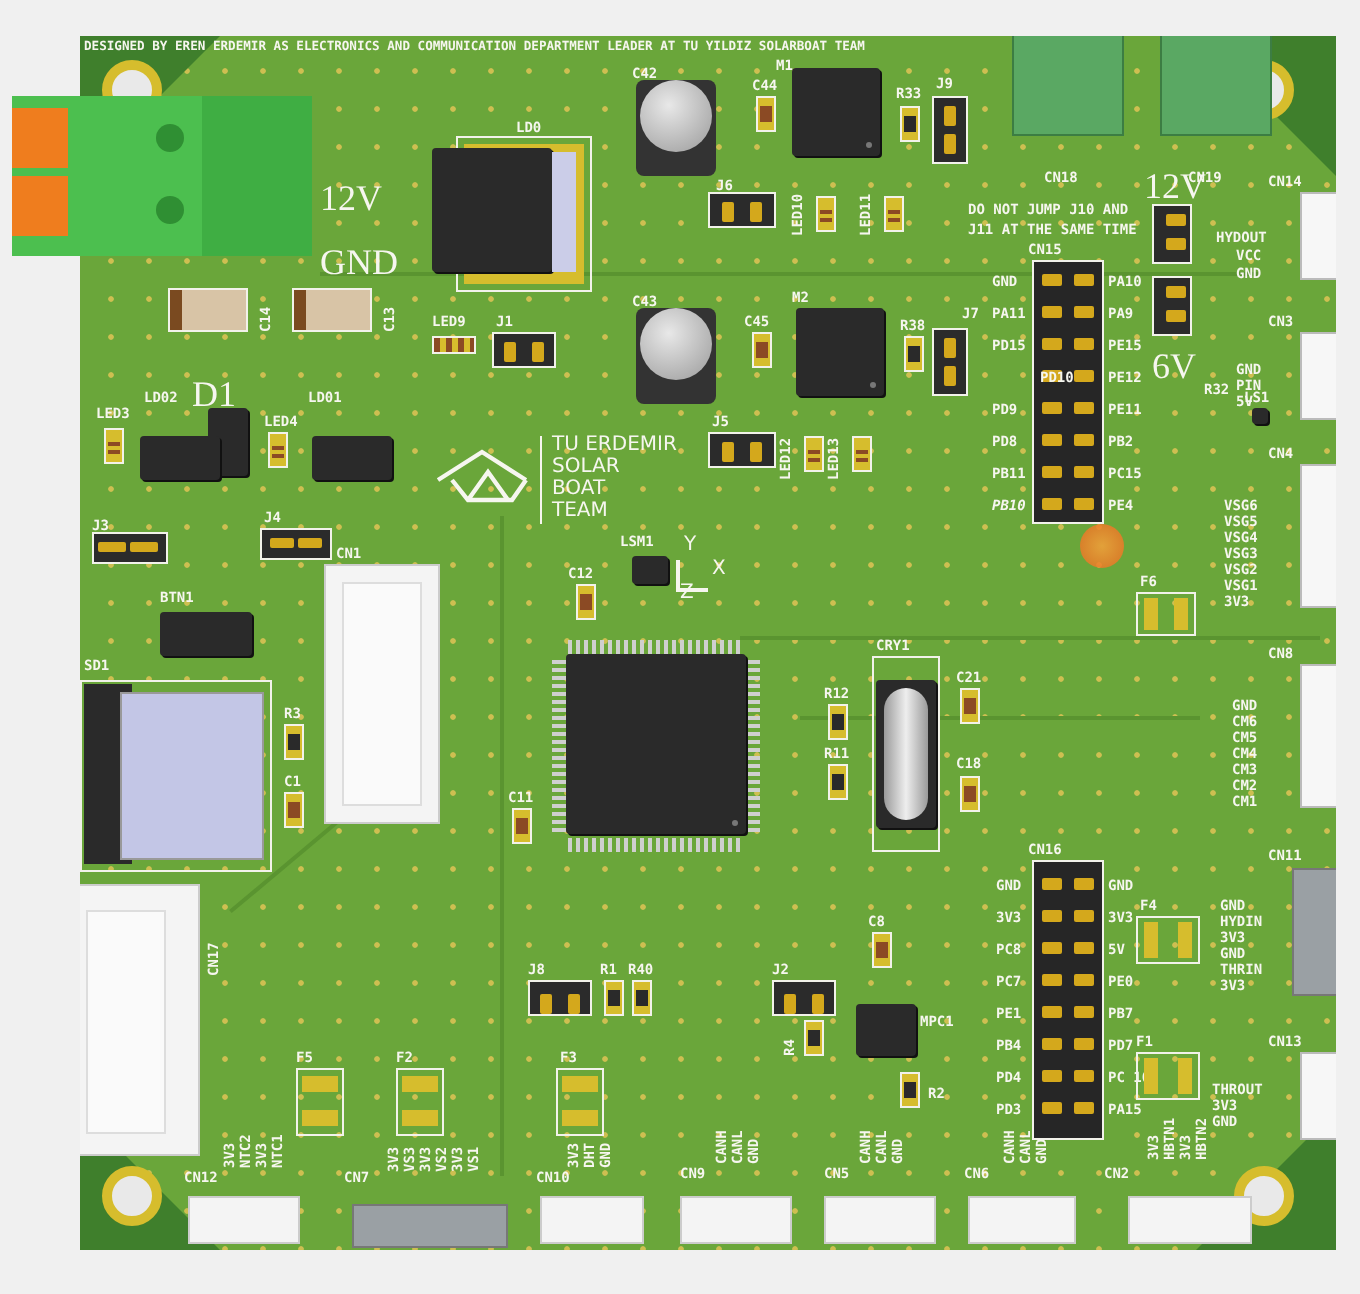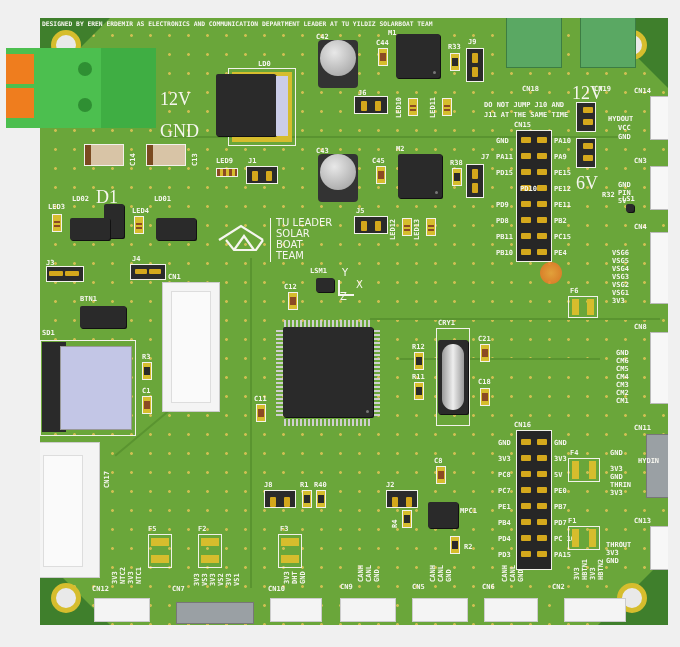--- a/index.html
+++ b/index.html
@@ -156,21 +156,21 @@
   <div class="res-smd led-smd" style="left:12px;top:196px;"></div>
   <div class="silk" style="left:92px;top:190px;">LED4</div>
   <div class="res-smd led-smd" style="left:94px;top:198px;"></div>
 
   <div class="abs" style="left:176px;top:206px;width:50px;height:30px;">
     <svg width="50" height="30" viewBox="0 0 50 30">
         <path d="M3 16 L25 2 L47 16 M10 16 L18 26 L40 26 L47 16 M18 26 L28 12 L38 26" stroke="#f6f6ef" stroke-width="2.2" fill="none"></path>
       </svg>
   </div>
   <div class="abs" style="left:230px;top:200px;width:1px;height:44px;background:#f6f6ef;"></div>
-  <div class="silk med" style="left:236px;top:200px;">TU LEADER</div>
+  <div class="silk med" style="left:236px;top:200px;">TU ERDEMIR</div>
   <div class="silk med" style="left:236px;top:211px;">SOLAR</div>
   <div class="silk med" style="left:236px;top:222px;">BOAT</div>
   <div class="silk med" style="left:236px;top:233px;">TEAM</div>
 
   <div class="silk" style="left:6px;top:242px;">J3</div>
   <div class="jumper" style="left:6px;top:248px;width:38px;height:16px;">
       <span class="pin" style="left:2px;top:4px;width:14px;height:5px;"></span>
       <span class="pin" style="left:18px;top:4px;width:14px;height:5px;"></span>
     </div>
   <div class="silk" style="left:92px;top:238px;">J4</div>
@@ -259,21 +259,21 @@
     <span class="pin" style="left:4px;top:118px;"></span>
       <span class="pin" style="left:20px;top:118px;"></span>
   </div>
   <div class="silk" style="left:456px;top:120px;">GND</div>
   <div class="silk" style="left:456px;top:136px;">PA11</div>
   <div class="silk" style="left:456px;top:152px;">PD15</div>
   <div class="silk" style="left:456px;top:168px;padding-left:24px;">PD10</div>
   <div class="silk" style="left:456px;top:184px;">PD9</div>
   <div class="silk" style="left:456px;top:200px;">PD8</div>
   <div class="silk" style="left:456px;top:216px;">PB11</div>
-  <div class="silk" style="left:456px;top:232px;">PB10</div>
+  <div class="silk" style="left:456px;top:232px;font-style:italic;">PB10</div>
   <div class="silk" style="left:514px;top:120px;">PA10</div>
   <div class="silk" style="left:514px;top:136px;">PA9</div>
   <div class="silk" style="left:514px;top:152px;">PE15</div>
   <div class="silk" style="left:514px;top:168px;">PE12</div>
   <div class="silk" style="left:514px;top:184px;">PE11</div>
   <div class="silk" style="left:514px;top:200px;">PB2</div>
   <div class="silk" style="left:514px;top:216px;">PC15</div>
   <div class="silk" style="left:514px;top:232px;">PE4</div>
   <div class="abs" style="left:500px;top:244px;width:22px;height:22px;border-radius:50%;background:radial-gradient(circle,#f7a03a,#e86a20);opacity:.85;"></div>
 
@@ -330,21 +330,21 @@
   <div class="silk" style="left:576px;top:340px;">CM6</div>
   <div class="silk" style="left:576px;top:348px;">CM5</div>
   <div class="silk" style="left:576px;top:356px;">CM4</div>
   <div class="silk" style="left:576px;top:364px;">CM3</div>
   <div class="silk" style="left:576px;top:372px;">CM2</div>
   <div class="silk" style="left:576px;top:380px;">CM1</div>
 
   <div class="silk" style="left:594px;top:407px;">CN11</div>
   <div class="gray-conn" style="left:606px;top:416px;width:24px;height:64px;"></div>
   <div class="silk" style="left:570px;top:432px;">GND</div>
-  <div class="silk" style="left:570px;top:440px;margin-left:28px;">HYDIN</div>
+  <div class="silk" style="left:570px;top:440px;">HYDIN</div>
   <div class="silk" style="left:570px;top:448px;">3V3</div>
   <div class="silk" style="left:570px;top:456px;">GND</div>
   <div class="silk" style="left:570px;top:464px;">THRIN</div>
   <div class="silk" style="left:570px;top:472px;">3V3</div>
 
   <div class="silk" style="left:594px;top:500px;">CN13</div>
   <div class="jst-side" style="left:610px;top:508px;width:22px;height:44px;"></div>
   <div class="silk" style="left:566px;top:524px;">THROUT</div>
   <div class="silk" style="left:566px;top:532px;">3V3</div>
   <div class="silk" style="left:566px;top:540px;">GND</div>

